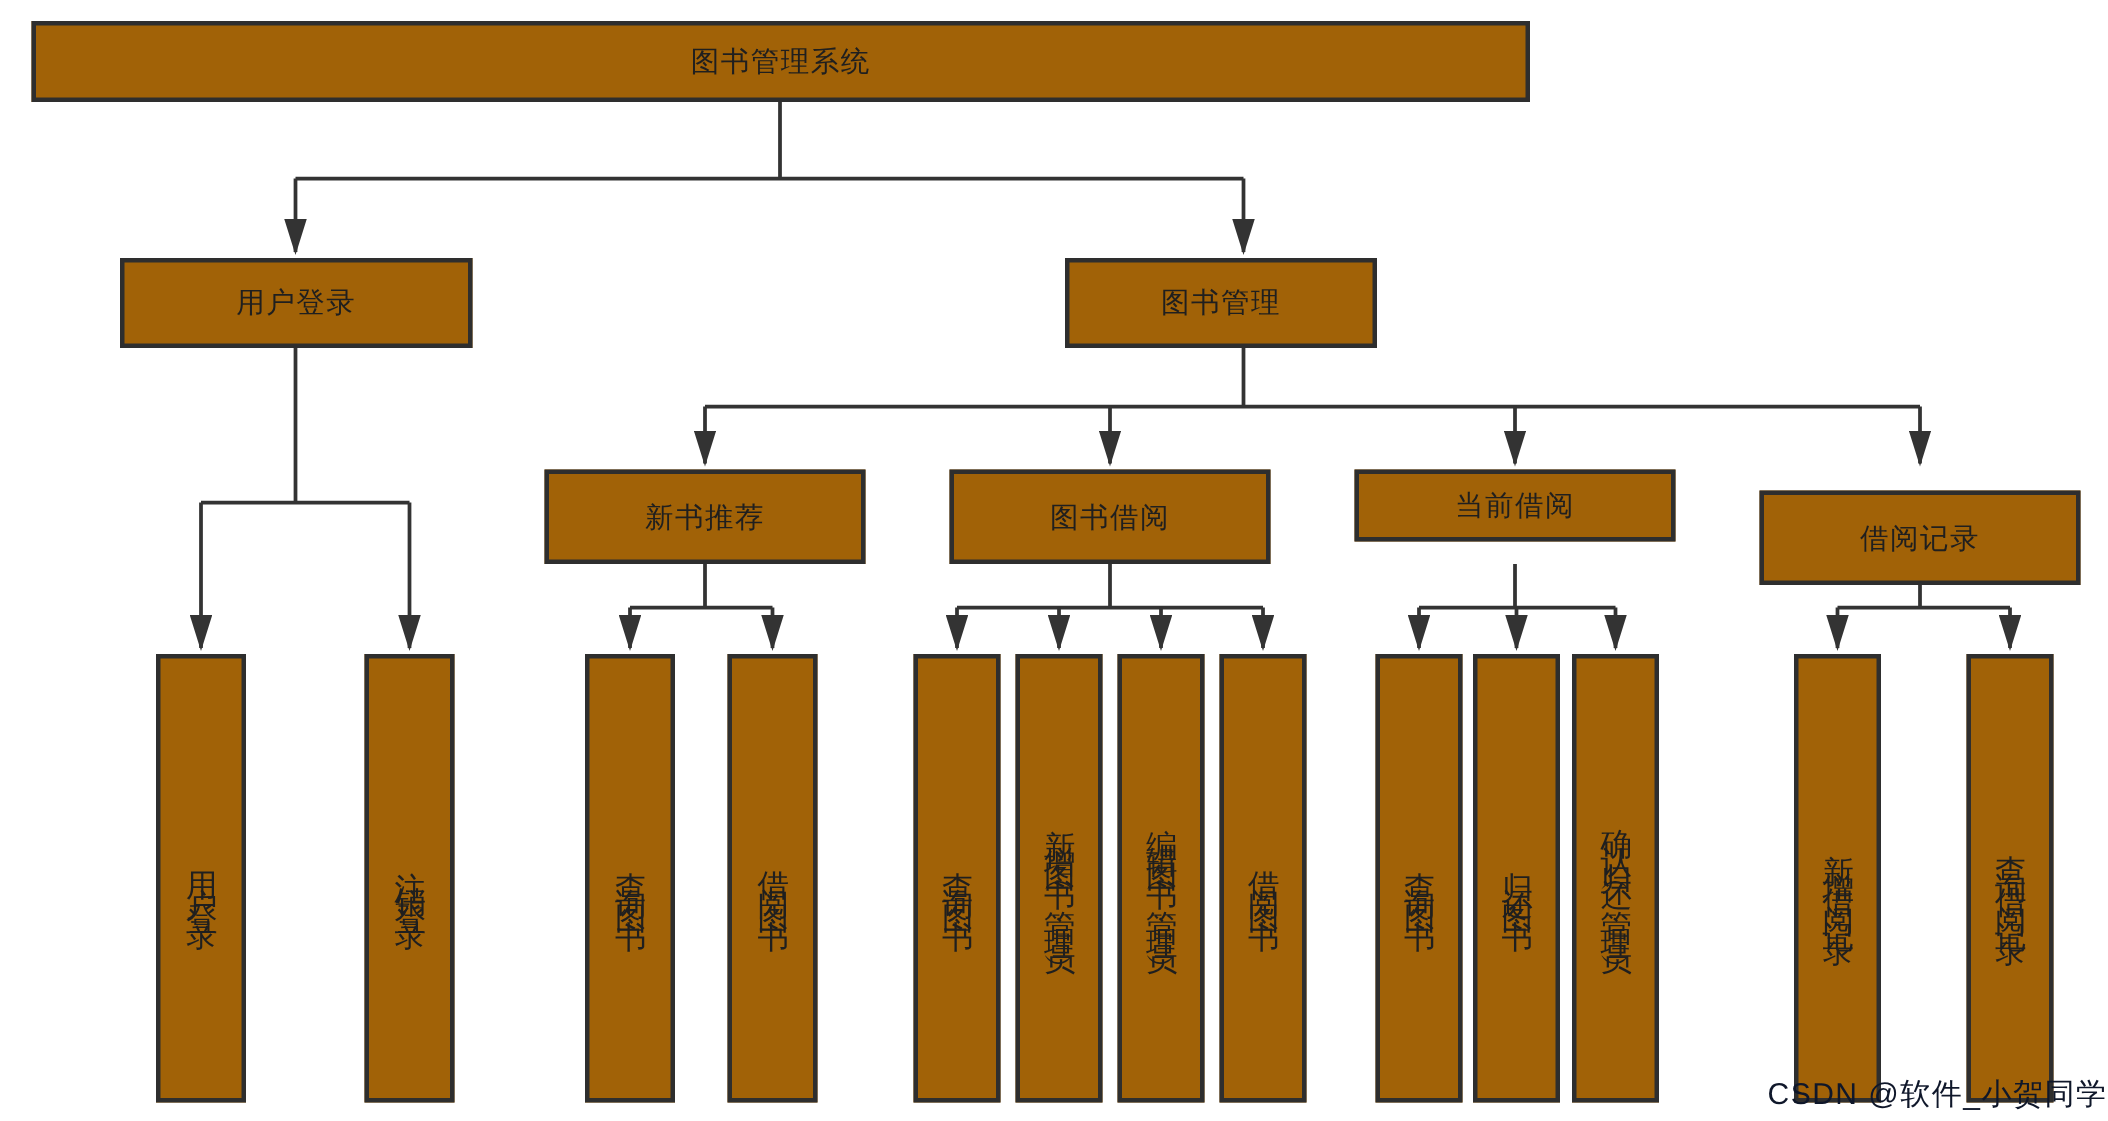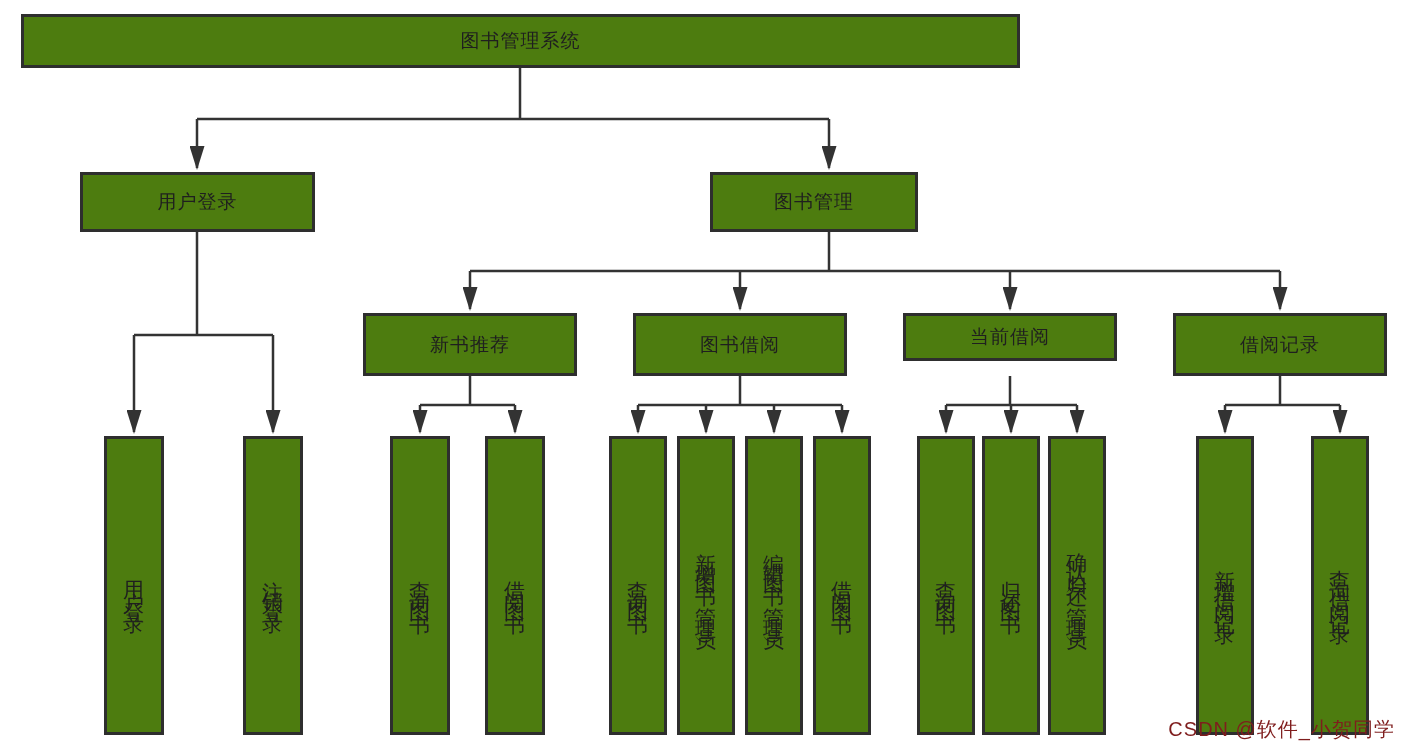--- a/index.html
+++ b/index.html
@@ -17,26 +17,27 @@
   }
   #edges {
     position: absolute;
     left: 0; top: 0;
     width: 1405px;
     height: 747px;
   }
   .box {
     position: absolute;
     box-sizing: border-box;
-    background: #4d7c0f;
+    background: #a16207;
     border: 3px solid #2e2e2e;
     display: flex;
     align-items: center;
     justify-content: center;
     color: #1f1f1f;
+    font-family: Liberation Serif, serif;
   }
   .box.h span {
     font-size: 19px;
     letter-spacing: 1px;
     white-space: nowrap;
   }
   .box.v span {
     writing-mode: vertical-rl;
     font-size: 21px;
     letter-spacing: 11px;
@@ -44,24 +45,24 @@
     white-space: nowrap;
   }
   .edge {
     stroke: #333333;
     stroke-width: 2.5;
     fill: none;
   }
   #arrowhead path { fill: #333333; }
   .watermark {
     position: absolute;
-    right: 10px;
+    right: 0;
     bottom: 4px;
     font-size: 20px;
-    color: #7f1d1d;
+    color: #0f172a;
     letter-spacing: 1px;
     white-space: nowrap;
     z-index: 5;
   }
 </style>
 </head>
 <body>
 
 <div id="canvas">
 
@@ -117,21 +118,21 @@
 
   <div class="box h" style="left:633px;top:313px;width:214px;height:63px">
     <span>图书借阅</span>
   </div>
   <div class="box h" style="left:363px;top:313px;width:214px;height:63px">
     <span>新书推荐</span>
   </div>
   <div class="box h" style="left:903px;top:313px;width:214px;height:48px">
     <span>当前借阅</span>
   </div>
-  <div class="box h" style="left:1173px;top:313px;width:214px;height:63px">
+  <div class="box h" style="left:1173px;top:327px;width:214px;height:63px">
     <span>借阅记录</span>
   </div>
 
   <div class="box v" style="left:104px;top:436px;width:60px;height:299px">
     <span>用户登录</span>
   </div>
   <div class="box v" style="left:243px;top:436px;width:60px;height:299px">
     <span>注销登录</span>
   </div>
 

